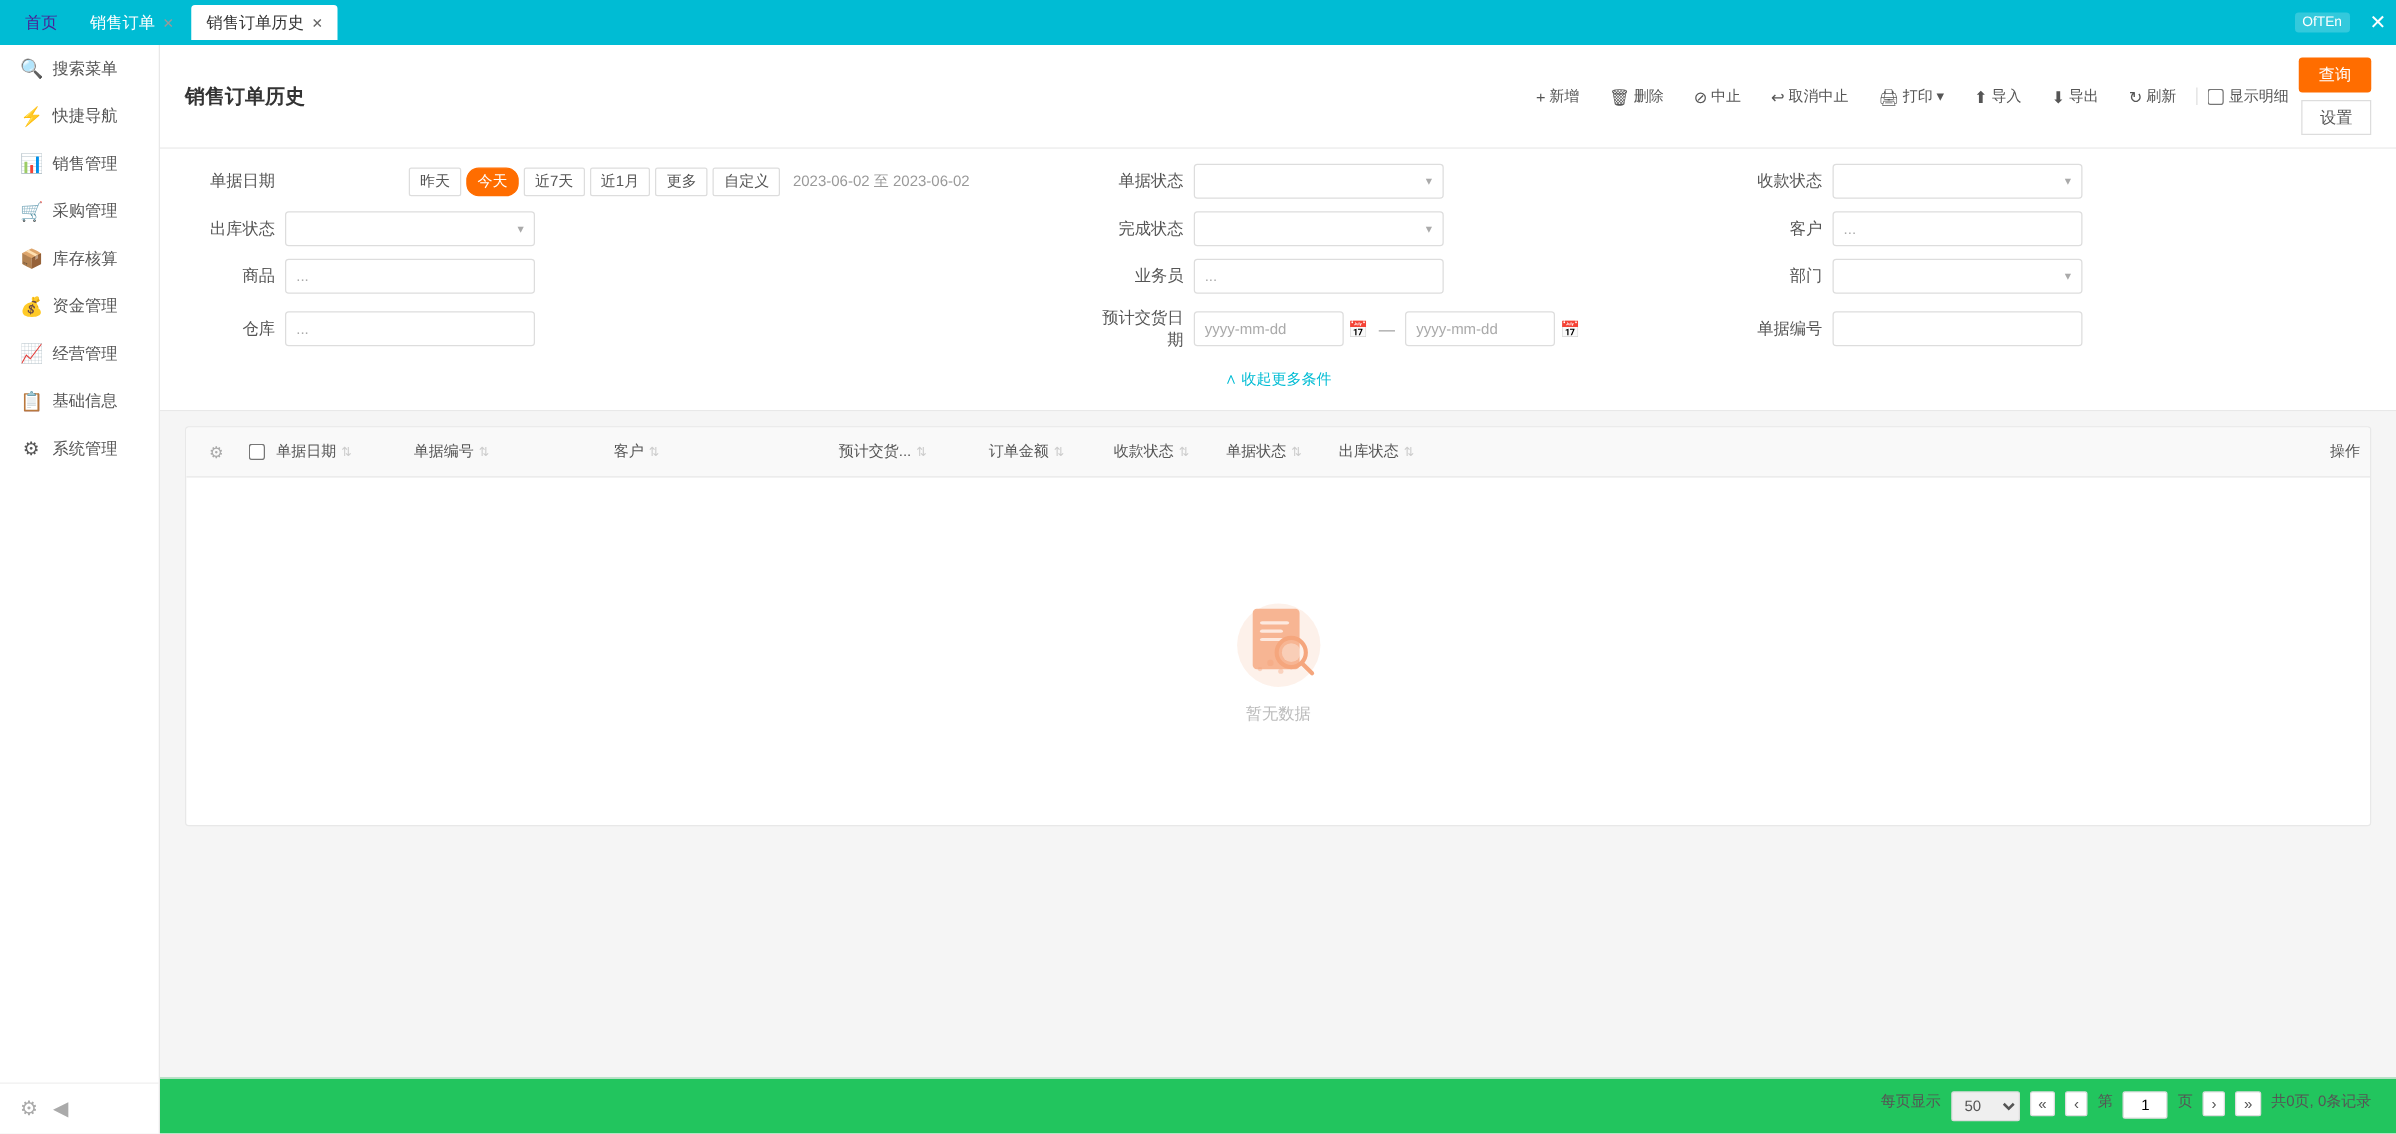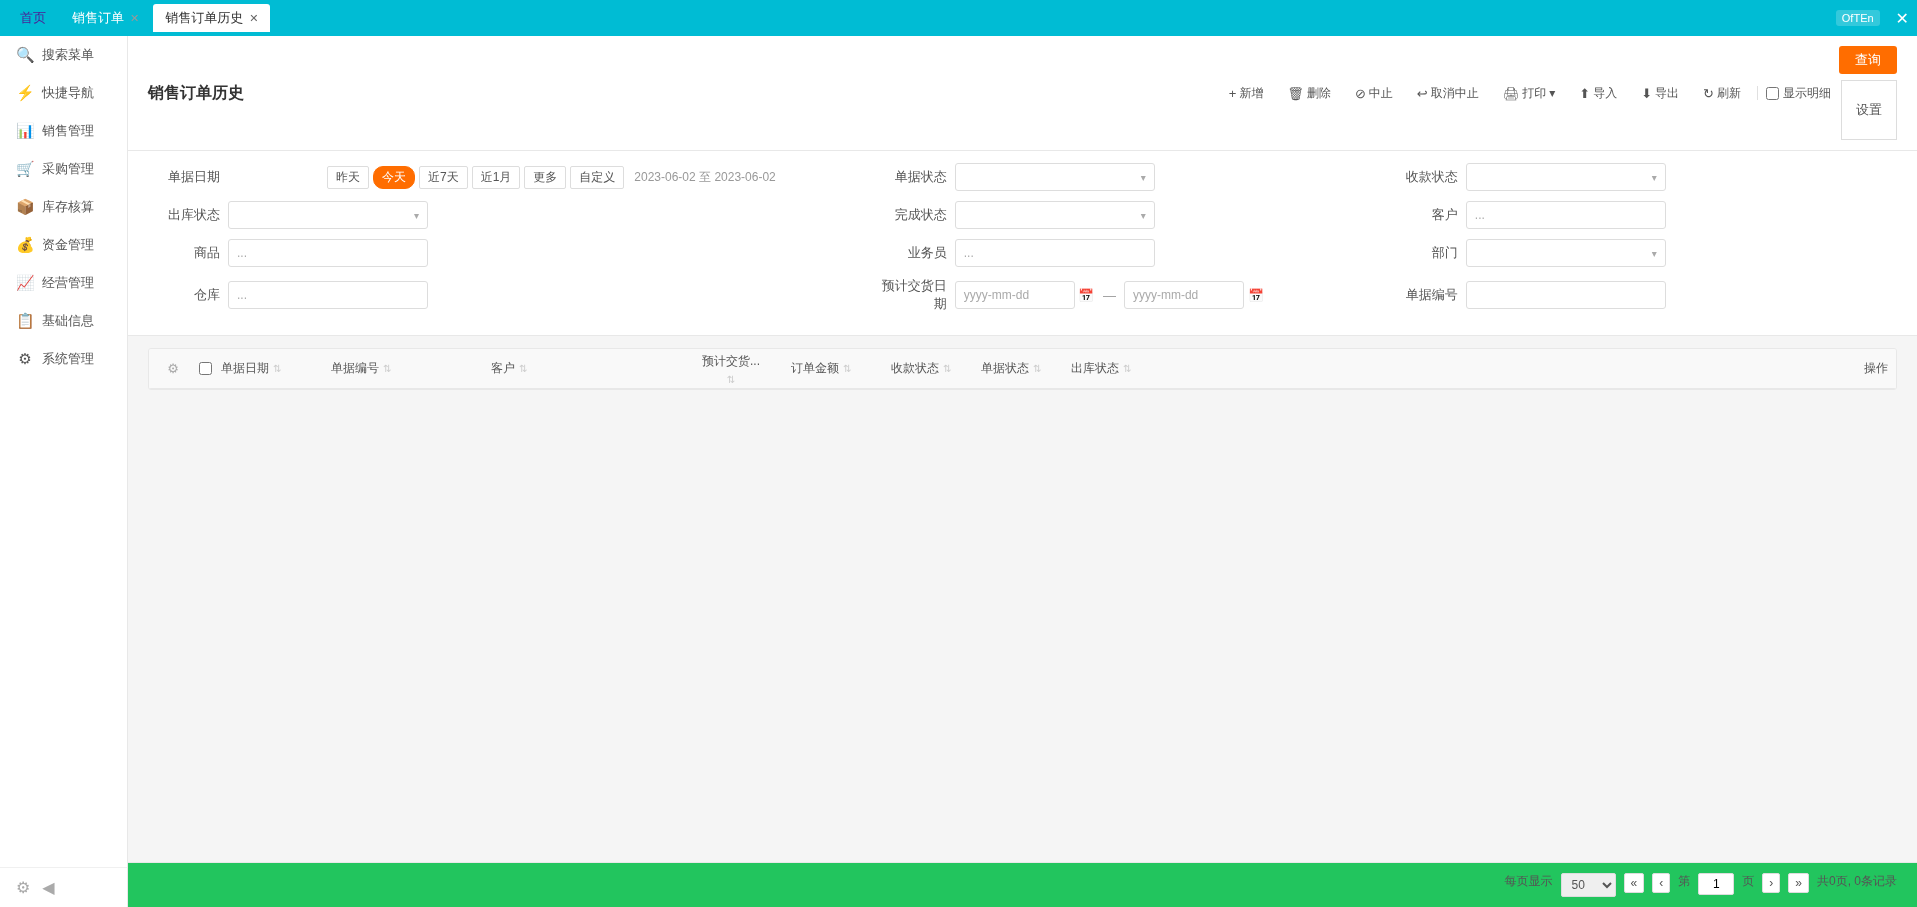--- a/index.html
+++ b/index.html
@@ -31,21 +31,21 @@
     .main-content { flex: 1; overflow-y: auto; background: #f5f5f5; display: flex; flex-direction: column; }
 
     
     .page-header { background: #fff; padding: 10px 20px; display: flex; align-items: center; justify-content: space-between; border-bottom: 1px solid #e8e8e8; }
     .page-title { font-size: 16px; font-weight: bold; color: #333; }
     .toolbar { display: flex; align-items: center; gap: 8px; }
     .toolbar-btn { display: flex; align-items: center; gap: 3px; padding: 4px 8px; font-size: 12px; color: #555; cursor: pointer; border: none; background: none; }
     .toolbar-btn .btn-icon { font-size: 13px; }
     .toolbar-btn-divider { width: 1px; height: 14px; background: #e0e0e0; }
     .btn-query { background: #ff6d00; color: #fff; border: none; border-radius: 3px; padding: 5px 16px; font-size: 13px; cursor: pointer; }
-    .btn-set { background: #fff; color: #555; border: 1px solid #ddd; border-radius: 0; padding: 20px 14px; font-size: 13px; cursor: pointer; margin-top: 4px; }
+    .btn-set { background: #fff; color: #555; border: 1px solid #ddd; border-radius: 0; padding: 4px 14px; font-size: 13px; cursor: pointer; margin-top: 4px; }
     .checkbox-label { display: flex; align-items: center; gap: 4px; font-size: 12px; color: #555; }
 
     
     .filter-area { background: #fff; padding: 12px 20px; border-bottom: 1px solid #e8e8e8; }
     .filter-row { display: flex; align-items: center; margin-bottom: 10px; gap: 0; }
     .filter-label { width: 80px; text-align: right; color: #555; font-size: 13px; flex-shrink: 0; padding-right: 8px; }
     .filter-control { flex: 1; display: flex; align-items: center; gap: 6px; }
     .date-range-btns { display: flex; align-items: center; gap: 4px; }
     .date-btn { padding: 2px 8px; border: 1px solid #ddd; border-radius: 2px; font-size: 12px; cursor: pointer; background: #fff; color: #555; }
     .date-btn.active { background: #ff6d00; color: #fff; border-color: #ff6d00; border-radius: 10px; }
@@ -62,21 +62,21 @@
     .table-area { flex: 1; padding: 12px 20px; background: #f5f5f5; }
     .table-wrap { background: #fff; border: 1px solid #e8e8e8; border-radius: 3px; overflow: hidden; }
     .table-header { display: flex; align-items: center; background: #f9f9f9; border-bottom: 1px solid #e8e8e8; height: 40px; padding: 0 8px; }
     .th { display: flex; align-items: center; gap: 4px; font-size: 12px; color: #555; font-weight: normal; cursor: pointer; }
     .th .sort-icon { color: #ccc; font-size: 10px; }
     .table-header-gear { width: 32px; display: flex; align-items: center; justify-content: center; color: #aaa; cursor: pointer; }
     .table-header-check { width: 32px; display: flex; align-items: center; justify-content: center; }
     .col-date { width: 110px; }
     .col-number { width: 160px; }
     .col-customer { width: 180px; }
-    .col-delivery { width: 120px; flex-direction: column; }
+    .col-delivery { width: 120px; }
     .col-amount { width: 100px; }
     .col-receipt { width: 90px; }
     .col-status { width: 90px; }
     .col-outstock { width: 100px; }
     .col-action { flex: 1; text-align: right; display: flex; justify-content: flex-end; }
 
     
     .empty-state { display: flex; flex-direction: column; align-items: center; justify-content: center; padding: 80px 0; }
     .empty-text { color: #bbb; font-size: 13px; }
 
@@ -296,20 +296,23 @@
           <span class="date-dash">—</span>
           <div class="date-input" style="color:#aaa; font-size:12px;">yyyy-mm-dd</div>
           <span class="date-icon">📅</span>
         </div>
         <span class="filter-label">单据编号</span>
         <div class="filter-control" style="flex:1;">
           <input class="filter-input" style="width: 200px;">
         </div>
       </div>
 
+      <div class="collapse-row">
+        <span>∧ 收起更多条件</span>
+      </div>
     </div>
 
     <div class="table-area">
       <div class="table-wrap">
         <div class="table-header">
           <div class="table-header-gear">⚙</div>
           <div class="table-header-check">
             <input type="checkbox" style="">
           </div>
           <div class="th col-date">
@@ -342,20 +345,41 @@
           </div>
           <div class="th col-outstock">
             <span>出库状态</span>
             <span class="sort-icon">⇅</span>
           </div>
           <div class="th col-action">
             <span>操作</span>
           </div>
         </div>
 
+        <div class="empty-state">
+          <svg class="empty-svg" viewBox="0 0 120 120">
+
+            <circle cx="60" cy="65" r="40" fill="#fce8dc" opacity="0.6"></circle>
+
+            <rect x="35" y="30" width="45" height="58" rx="4" fill="#f5a67d" opacity="0.8"></rect>
+
+            <rect x="42" y="42" width="28" height="3" rx="2" fill="#fff" opacity="0.7"></rect>
+            <rect x="42" y="50" width="22" height="3" rx="2" fill="#fff" opacity="0.7"></rect>
+            <rect x="42" y="58" width="25" height="3" rx="2" fill="#fff" opacity="0.7"></rect>
+
+            <circle cx="72" cy="72" r="14" fill="none" stroke="#f5a67d" stroke-width="4"></circle>
+            <circle cx="72" cy="72" r="9" fill="#fce8dc" opacity="0.5"></circle>
+            <line x1="82" y1="82" x2="92" y2="92" stroke="#f5a67d" stroke-width="4" stroke-linecap="round"></line>
+
+            <circle cx="52" cy="82" r="3" fill="#f5a67d" opacity="0.5"></circle>
+            <circle cx="42" cy="88" r="2" fill="#f5a67d" opacity="0.4"></circle>
+            <circle cx="62" cy="90" r="2.5" fill="#f5a67d" opacity="0.4"></circle>
+          </svg>
+          <span class="empty-text">暂无数据</span>
+        </div>
       </div>
     </div>
 
     <div class="pagination">
       <span>每页显示</span>
       <select class="page-size-select">
         <option value="50" selected="">50</option>
         <option value="10">10</option>
         <option value="20">20</option>
         <option value="100">100</option>

